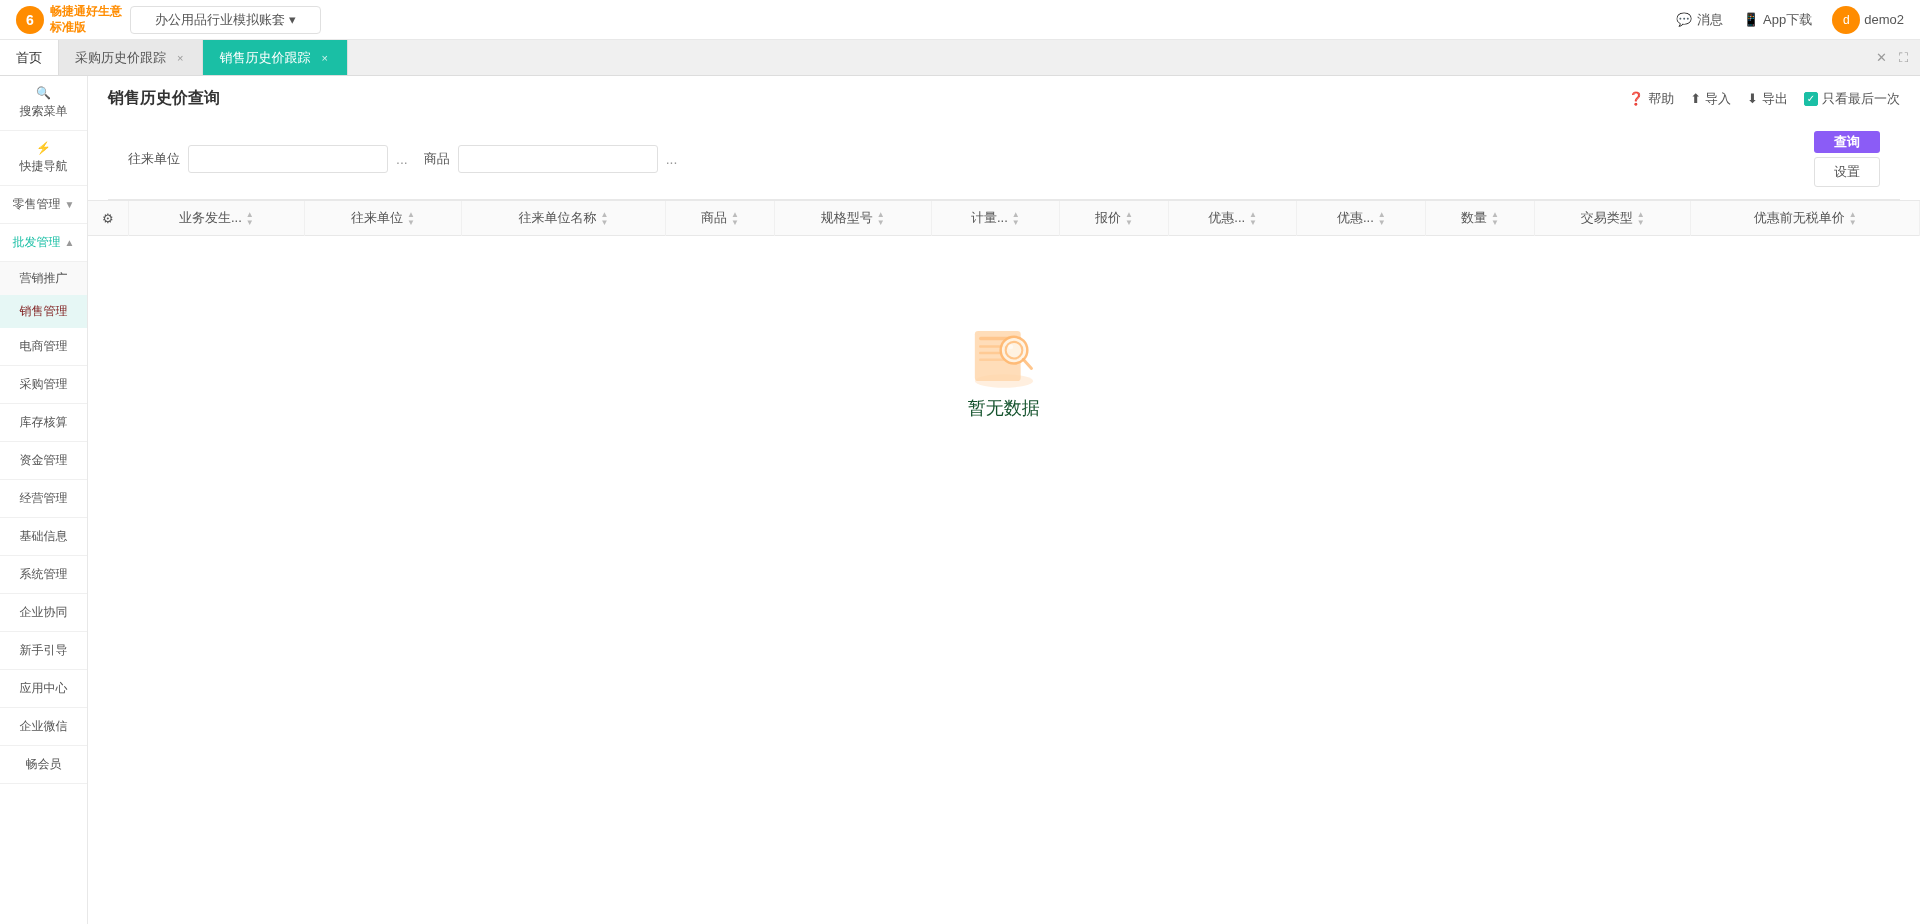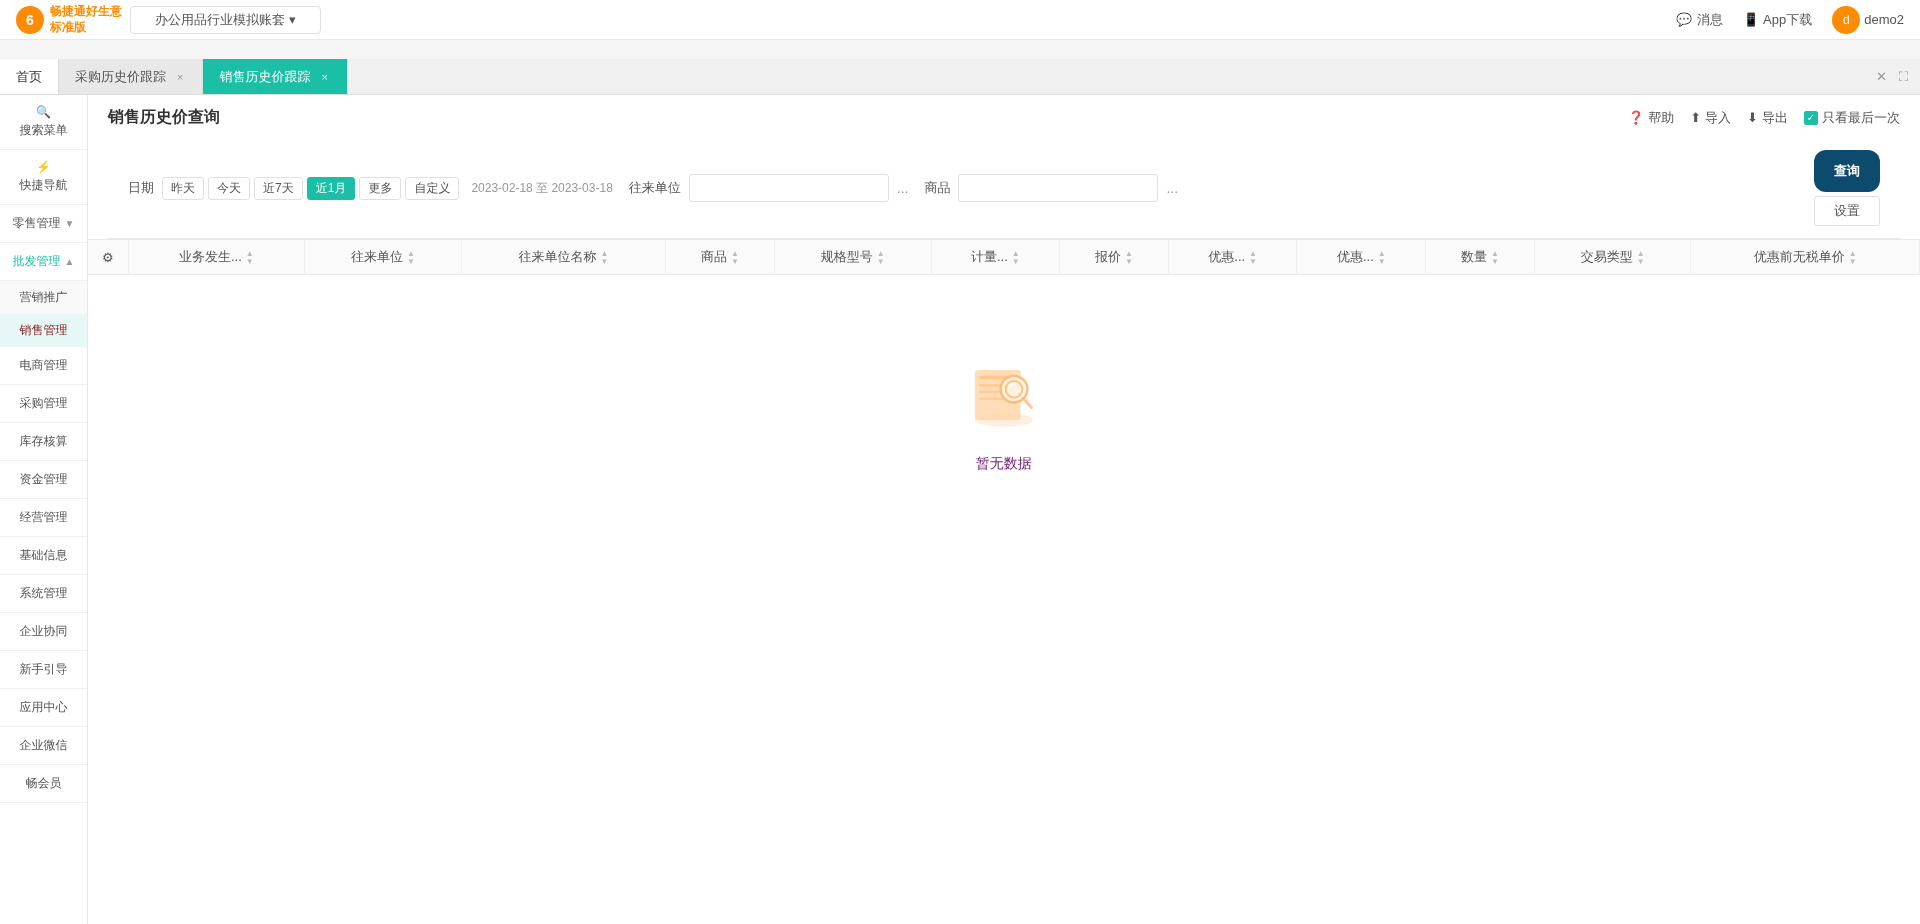--- a/index.html
+++ b/index.html
@@ -82,21 +82,20 @@
     }
 
     
     .tab-bar {
       height: 36px;
       background: #f0f0f0;
       display: flex;
       align-items: stretch;
       flex-shrink: 0;
       border-bottom: 1px solid #ddd;
-      margin-top: 19px;
     }
     .tab-item {
       display: flex;
       align-items: center;
       padding: 0 16px;
       gap: 8px;
       cursor: pointer;
       font-size: 13px;
       color: #555;
       border-right: 1px solid #ddd;
@@ -299,25 +298,25 @@
       font-size: 13px;
       color: #333;
       outline: none;
     }
     .filter-input-dots {
       color: #999;
       font-size: 14px;
       cursor: pointer;
     }
     .query-btn {
-      background: #0c4a6e;
+      background: #8b5cf6;
       color: white;
       border: none;
-      padding: 12px 20px;
-      border-radius: 12px;
+      padding: 2px 20px;
+      border-radius: 3px;
       cursor: pointer;
       font-size: 13px;
       font-weight: bold;
     }
     .settings-btn {
       background: #fff;
       color: #555;
       border: 1px solid #e0e0e0;
       padding: 5px 16px;
       border-radius: 3px;
@@ -369,23 +368,22 @@
       text-align: center;
     }
     .empty-state {
       display: flex;
       flex-direction: column;
       align-items: center;
       justify-content: center;
       padding: 80px 0;
     }
     .empty-text {
-      color: #701a75;
-      font-size: 14px;
-      margin-top: 20px;
+      color: #14532d;
+      font-size: 18px;
     }
 
     
     .empty-illustration {
       width: 100px;
       height: 80px;
     }
   </style>
 </head>
 <body>
@@ -519,32 +517,20 @@
             <span>导出</span>
           </div>
           <div class="checkbox-label">
             <div class="checkbox-checked">✓</div>
             <span>只看最后一次</span>
           </div>
         </div>
       </div>
 
       <div class="filter-bar">
-        <div class="filter-group">
-          <span class="filter-label">日期</span>
-          <div class="date-buttons">
-            <button class="date-btn">昨天</button>
-            <button class="date-btn">今天</button>
-            <button class="date-btn">近7天</button>
-            <button class="date-btn active">近1月</button>
-            <button class="date-btn">更多</button>
-            <button class="date-btn">自定义</button>
-          </div>
-          <span class="date-range-text">2023-02-18 至 2023-03-18</span>
-        </div>
 
         <div class="filter-input-group">
           <span class="filter-label">往来单位</span>
           <input class="filter-input" type="text" style="width: 200px;">
           <span class="filter-input-dots">...</span>
         </div>
 
         <div class="filter-input-group">
           <span class="filter-label">商品</span>
           <input class="filter-input" type="text" style="width: 200px;">

